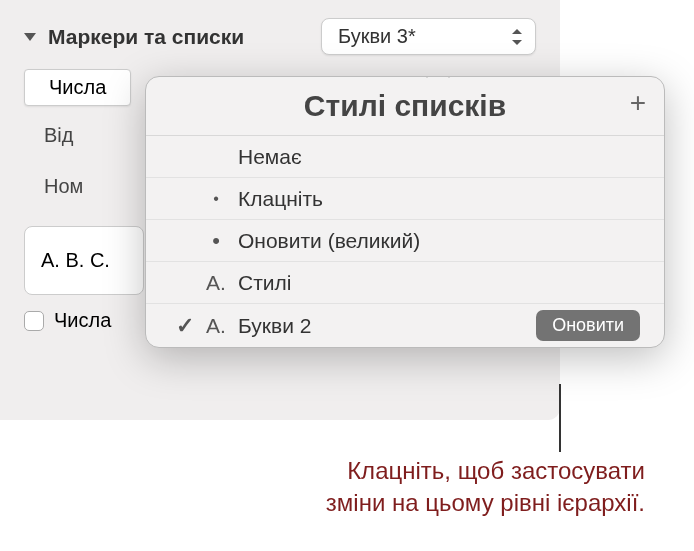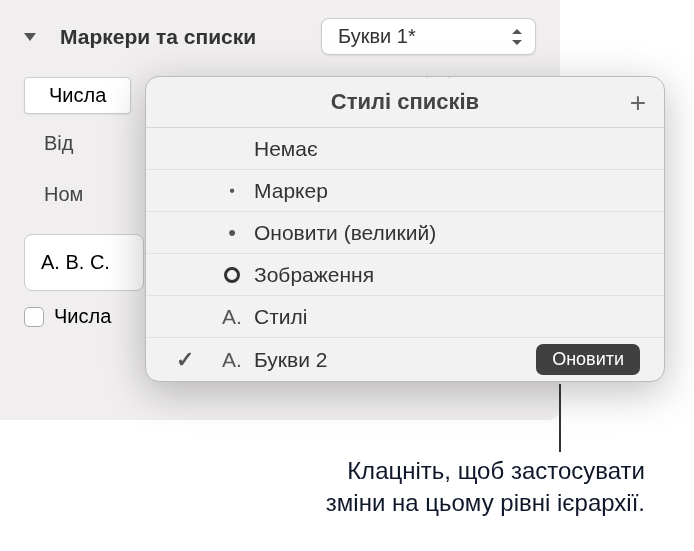--- a/index.html
+++ b/index.html
@@ -17,22 +17,22 @@
       left: 0;
       width: 560px;
       height: 420px;
       background: #f0eeee;
       border-radius: 0 0 12px 0;
       padding: 18px 24px;
     }
     .header-row {
       display: flex;
       align-items: center;
-      gap: 24px;
-      margin-bottom: 22px;
+      gap: 12px;
+      margin-bottom: 14px;
     }
     .disclosure {
       width: 0;
       height: 0;
       border-left: 6px solid transparent;
       border-right: 6px solid transparent;
       border-top: 8px solid #555;
     }
     .header-label {
       font-size: 21px;
@@ -85,21 +85,21 @@
     .side-labels {
       font-size: 20px;
       color: #444;
       margin-left: 20px;
     }
     .side-labels div { margin-bottom: 28px; }
     .wide-pill {
       background: #fff;
       border: 1px solid #ccc;
       border-radius: 8px;
-      padding: 16px 16px;
+      padding: 22px 16px;
       font-size: 20px;
       margin-top: 10px;
       width: 120px;
     }
     .check-row {
       display: flex;
       align-items: center;
       gap: 10px;
       margin-top: 14px;
       font-size: 20px;
@@ -136,39 +136,39 @@
     }
     .popover-header {
       display: flex;
       align-items: center;
       justify-content: center;
       position: relative;
       padding: 12px 0;
       border-bottom: 1px solid #d8d8d8;
     }
     .popover-title {
-      font-size: 22px;
+      font-size: 30px;
       font-weight: 600;
       color: #444;
     }
     .plus-btn {
       position: absolute;
       right: 18px;
       top: 10px;
       font-size: 28px;
       color: #666;
       font-weight: 300;
     }
     .style-list {
       list-style: none;
     }
     .style-item {
       display: flex;
       align-items: center;
-      padding: 6px 18px 6px 40px;
+      padding: 6px 18px 6px 24px;
       border-bottom: 1px solid #e2e2e2;
       font-size: 21px;
       color: #333;
       position: relative;
       min-height: 42px;
     }
     .style-item:last-child { border-bottom: none; }
     .checkmark {
       position: absolute;
       left: 30px;
@@ -189,21 +189,21 @@
       padding-left: 4px;
     }
     .dot-small { font-size: 16px; }
     .dot-big { font-size: 22px; }
     .circle-icon {
       width: 16px; height: 16px;
       border: 3px solid #333;
       border-radius: 50%;
     }
     .update-btn {
-      background: #404040;
+      background: #737373;
       color: #fff;
       font-size: 18px;
       font-weight: 500;
       padding: 5px 16px;
       border-radius: 7px;
       margin-right: 6px;
     }
 
     
     .callout-line {
@@ -214,33 +214,33 @@
       height: 68px;
       background: #333;
     }
     .callout-text {
       position: absolute;
       top: 455px;
       left: 125px;
       width: 520px;
       text-align: right;
       font-size: 24px;
-      color: #0f172a;
+      color: #7f1d1d;
       line-height: 1.35;
     }
   </style>
 </head>
 <body>
 
 <div class="panel">
   <div class="header-row">
     <div class="disclosure"></div>
     <div class="header-label">Маркери та списки</div>
     <div class="style-select">
-      <span>Букви 1*</span>
+      <span>Букви 3*</span>
       <span class="chevrons">
         <span class="chev-up"></span>
         <span class="chev-down"></span>
       </span>
     </div>
   </div>
 
   <div class="row2">
     <div class="pill">
       <span>Числа</span>
@@ -267,31 +267,25 @@
     <div class="popover-title">Стилі списків</div>
     <div class="plus-btn">+</div>
   </div>
   <ul class="style-list">
     <li class="style-item">
       <span class="marker-col"></span>
       <span class="label-col">Немає</span>
     </li>
     <li class="style-item">
       <span class="marker-col dot-small">•</span>
-      <span class="label-col">Маркер</span>
+      <span class="label-col">Клацніть</span>
     </li>
     <li class="style-item">
       <span class="marker-col dot-big">•</span>
       <span class="label-col">Оновити (великий)</span>
-    </li>
-    <li class="style-item">
-      <span class="marker-col">
-          <span class="circle-icon"></span>
-        </span>
-      <span class="label-col">Зображення</span>
     </li>
     <li class="style-item">
       <span class="marker-col">A.</span>
       <span class="label-col">Стилі</span>
     </li>
     <li class="style-item">
       <span class="checkmark">✓</span>
       <span class="marker-col">A.</span>
       <span class="label-col">Букви 2</span>
       <span class="update-btn">Оновити</span>

